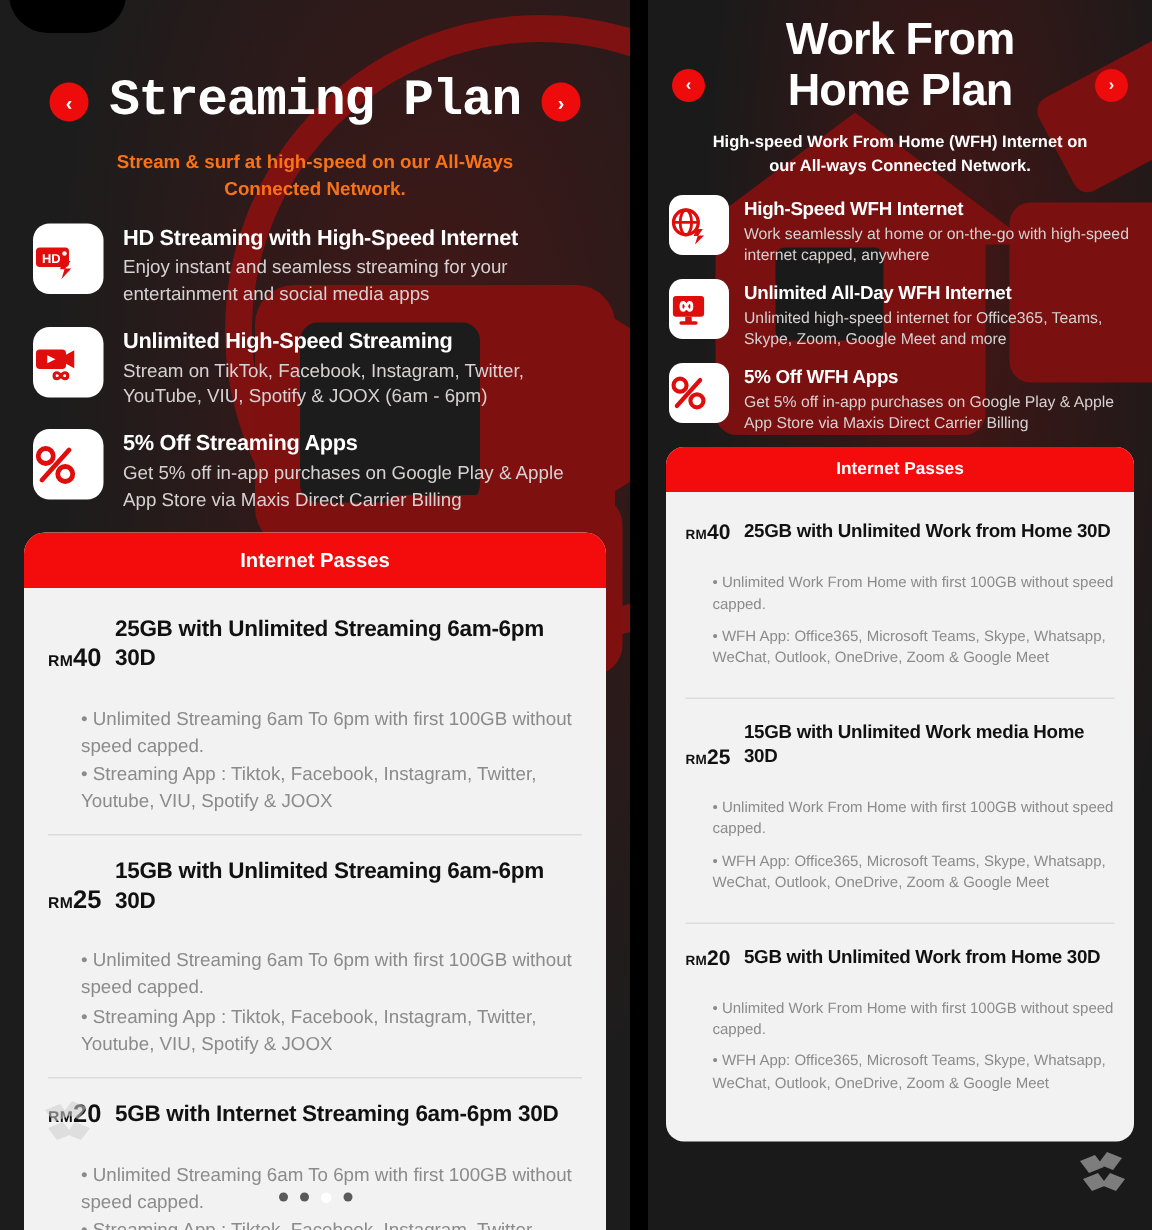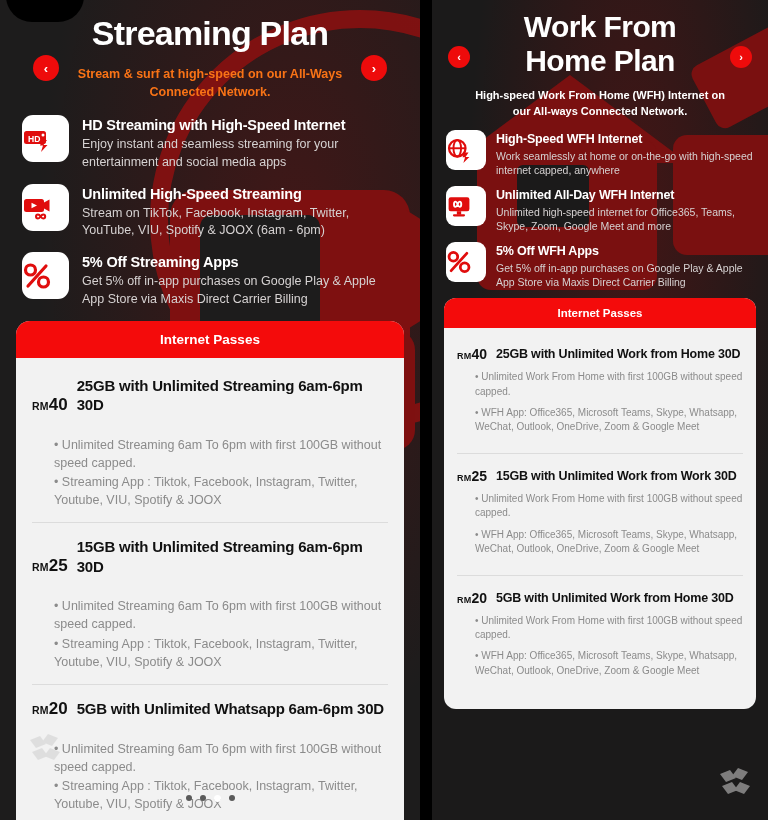--- a/index.html
+++ b/index.html
@@ -67,21 +67,22 @@
   }
   .right-glow{
     position:absolute; inset:0;
     background:radial-gradient(ellipse at 60% 25%, rgba(150,12,12,.32), rgba(0,0,0,0) 58%);
   }
 
   
   .hdr { position:relative; z-index:5; text-align:center; }
   .title-l {
     color:#fff; font-weight:800; font-size:34px; letter-spacing:-.8px;
-    padding-top:14px;
+    padding-top:49px;
+    font-family:Liberation Mono, monospace;
   }
   .title-r {
     color:#fff; font-weight:800; font-size:30px; letter-spacing:-.6px;
     line-height:1.12; padding-top:10px;
   }
   .sub-l {
     color:#f97316; font-weight:700; font-size:12.5px; line-height:1.45;
     margin:12px auto 0; max-width:280px;
   }
   .sub-r {
@@ -134,21 +135,21 @@
   .pass { padding:14px 0 12px 0; border-top:1px solid #dcdcdc; }
   .pass:first-child { border-top:none; }
   .pass-head { display:flex; align-items:flex-end; gap:9px; }
   .price { color:#111; font-weight:800; font-size:17px; white-space:nowrap; }
   .price-r { font-size:14px; }
   .price .rm { font-size:10.5px; font-weight:800; letter-spacing:.2px; }
   .price-r .rm { font-size:9px; }
   .pass-name { color:#111; font-weight:800; font-size:15px; line-height:1.3; letter-spacing:-.2px; }
   .pass-name-r { font-size:12.5px; line-height:1.28; }
   .bullets { margin-top:21px; padding-left:22px; }
-  .bullets-r { padding-left:18px; margin-top:8px; }
+  .bullets-r { padding-left:18px; margin-top:20px; }
   .bullet { color:#8b8b8b; font-size:12.5px; line-height:1.45; margin-bottom:1px; }
   .bullet-r { font-size:10px; line-height:1.42; margin-bottom:7px; }
 
   
   .maxis-logo { position:absolute; z-index:20; width:40px; height:40px; opacity:.55; }
   .logo-l { left:26px; bottom:52px; }
   .logo-r { right:12px; bottom:18px; }
   .dots { position:absolute; z-index:20; left:0; right:0; bottom:18px; display:flex; justify-content:center; gap:8px; }
   .dot { width:6px; height:6px; border-radius:50%; background:#5a5a5a; }
   .dot.active { background:#fff; width:7px; height:7px; }
@@ -254,21 +255,21 @@
             <div class="bullet">• Unlimited Streaming 6am To 6pm with first 100GB without speed capped.</div>
             <div class="bullet">• Streaming App : Tiktok, Facebook, Instagram, Twitter, Youtube, VIU, Spotify &amp; JOOX</div>
           </div>
         </div>
 
         <div class="pass">
           <div class="pass-head">
             <div class="price">
               <span class="rm">RM</span><span>20</span>
             </div>
-            <div class="pass-name">5GB with Unlimited Whatsapp 6am-6pm 30D</div>
+            <div class="pass-name">5GB with Internet Streaming 6am-6pm 30D</div>
           </div>
           <div class="bullets">
             <div class="bullet">• Unlimited Streaming 6am To 6pm with first 100GB without speed capped.</div>
             <div class="bullet">• Streaming App : Tiktok, Facebook, Instagram, Twitter, Youtube, VIU, Spotify &amp; JOOX</div>
           </div>
         </div>
 
       </div>
     </div>
 
@@ -377,21 +378,21 @@
             <div class="bullet bullet-r">• Unlimited Work From Home with first 100GB without speed capped.</div>
             <div class="bullet bullet-r">• WFH App: Office365, Microsoft Teams, Skype, Whatsapp, WeChat, Outlook, OneDrive, Zoom &amp; Google Meet</div>
           </div>
         </div>
 
         <div class="pass">
           <div class="pass-head">
             <div class="price price-r">
               <span class="rm">RM</span><span>25</span>
             </div>
-            <div class="pass-name pass-name-r">15GB with Unlimited Work from Work 30D</div>
+            <div class="pass-name pass-name-r">15GB with Unlimited Work media Home 30D</div>
           </div>
           <div class="bullets bullets-r">
             <div class="bullet bullet-r">• Unlimited Work From Home with first 100GB without speed capped.</div>
             <div class="bullet bullet-r">• WFH App: Office365, Microsoft Teams, Skype, Whatsapp, WeChat, Outlook, OneDrive, Zoom &amp; Google Meet</div>
           </div>
         </div>
 
         <div class="pass">
           <div class="pass-head">
             <div class="price price-r">

